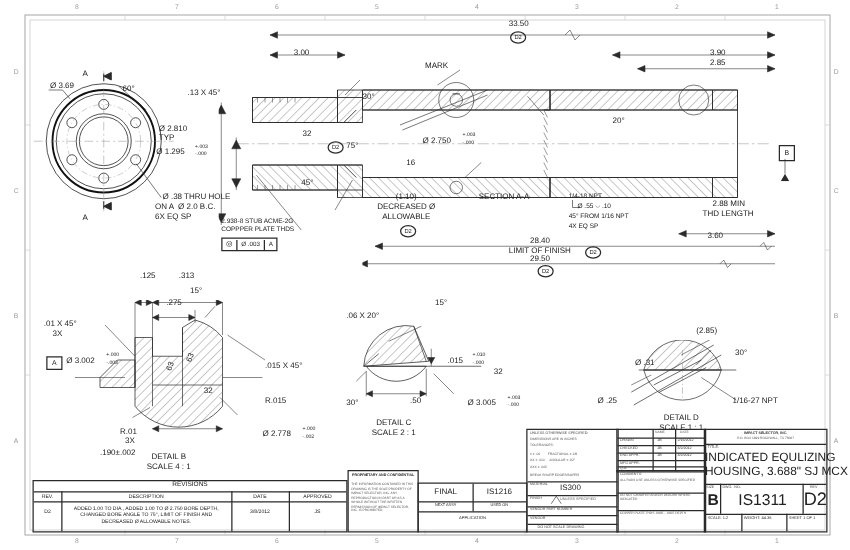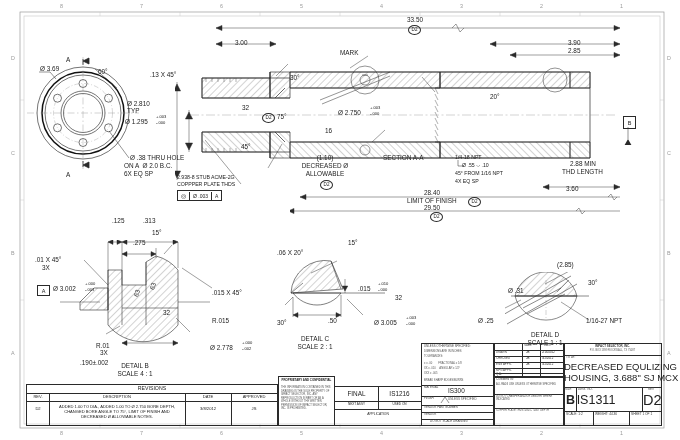--- a/index.html
+++ b/index.html
@@ -638,31 +638,31 @@
 
     <div class="abs" style="left:0;top:29px;width:70px;height:0;border-top:0.6px solid #2a2a2a"></div>
     <div class="txt" style="left:2px;top:29px;font-size:2.9px;color:#444">Q.A.</div>
   </div>
 
   <div class="abs" style="left:563px;top:343px;width:97px;height:81px;border:0.7px solid #2a2a2a">
     <div class="txt" style="left:2px;top:1px;width:93px;font-size:2.9px;text-align:center;font-weight:bold;color:#333">IMPACT SELECTOR, INC.</div>
     <div class="txt" style="left:2px;top:6px;width:93px;font-size:2.6px;text-align:center;color:#555">P.O. BOX 1899 ROCKWALL, TX 75087</div>
     <div class="abs" style="left:0;top:11px;width:97px;height:0;border-top:0.6px solid #2a2a2a"></div>
     <div class="txt" style="left:2px;top:12px;font-size:3.1px;color:#444">TITLE:</div>
-    <div class="txt t9 ctr" style="left:0;top:18px;width:97px">DECREASED EQULIZING</div>
+    <div class="txt t9 ctr" style="left:0;top:18px;width:97px">INDICATED EQULIZING</div>
     <div class="txt t9 ctr" style="left:0;top:29px;width:97px">HOUSING, 3.688" SJ MCX</div>
 
     <div class="abs" style="left:0;top:43px;width:97px;height:0;border-top:0.6px solid #2a2a2a"></div>
     <div class="abs" style="left:12px;top:43px;width:0;height:24px;border-left:0.6px solid #2a2a2a"></div>
     <div class="abs" style="left:78px;top:43px;width:0;height:24px;border-left:0.6px solid #2a2a2a"></div>
 
     <div class="txt" style="left:1px;top:44px;font-size:2.9px;color:#444">SIZE</div>
     <div class="txt t12 bold" style="left:2px;top:50px">B</div>
     <div class="txt" style="left:14px;top:44px;font-size:2.9px;color:#444">DWG.  NO.</div>
-    <div class="txt t12 ctr" style="left:0;top:50px;width:64px">IS1311</div>
+    <div class="txt t12 ctr" style="left:14px;top:50px;width:64px">IS1311</div>
     <div class="txt" style="left:84px;top:44px;font-size:2.9px;color:#444">REV</div>
     <div class="txt t14" style="left:79px;top:49px">D2</div>
 
     <div class="abs" style="left:0;top:67px;width:97px;height:0;border-top:0.6px solid #2a2a2a"></div>
     <div class="abs" style="left:29px;top:67px;width:0;height:14px;border-left:0.6px solid #2a2a2a"></div>
     <div class="abs" style="left:65px;top:67px;width:0;height:14px;border-left:0.6px solid #2a2a2a"></div>
     <div class="txt" style="left:2px;top:69px;font-size:3.2px;color:#333">SCALE: 1:2</div>
     <div class="txt" style="left:31px;top:69px;font-size:3.2px;color:#333">WEIGHT: 44.36</div>
     <div class="txt" style="left:67px;top:69px;font-size:3.2px;color:#333">SHEET 1 OF 1</div>
   </div>

